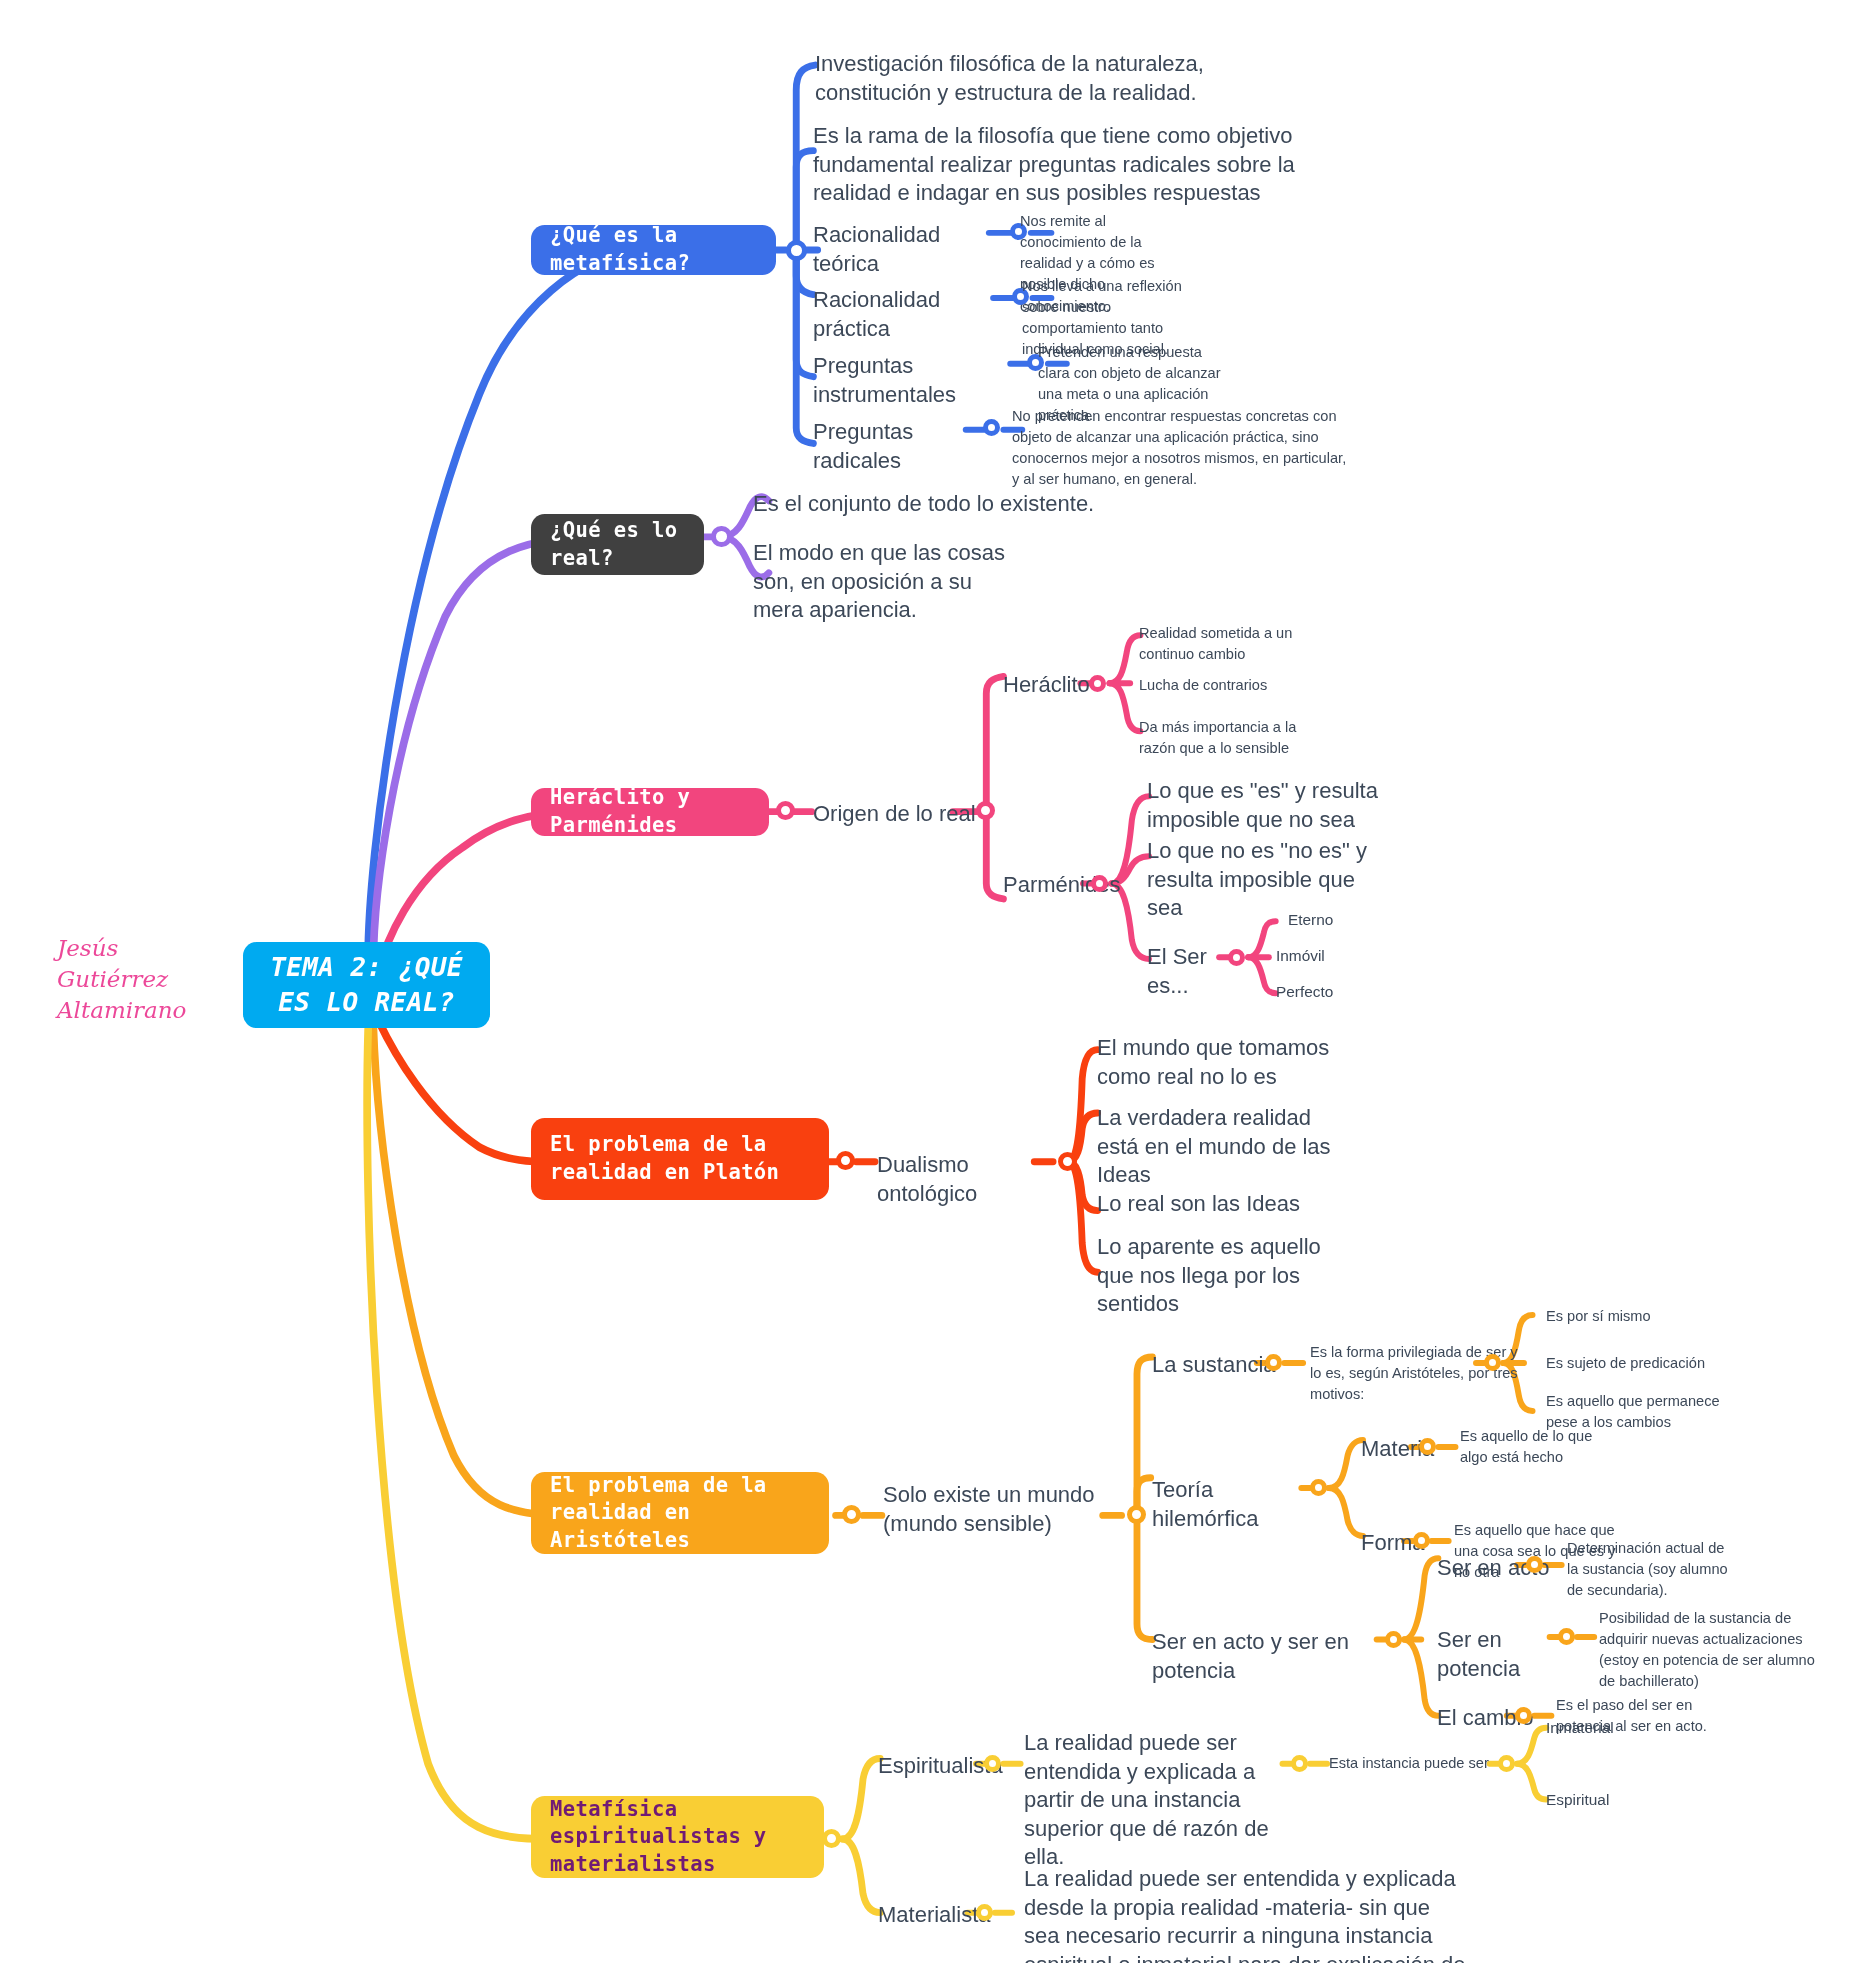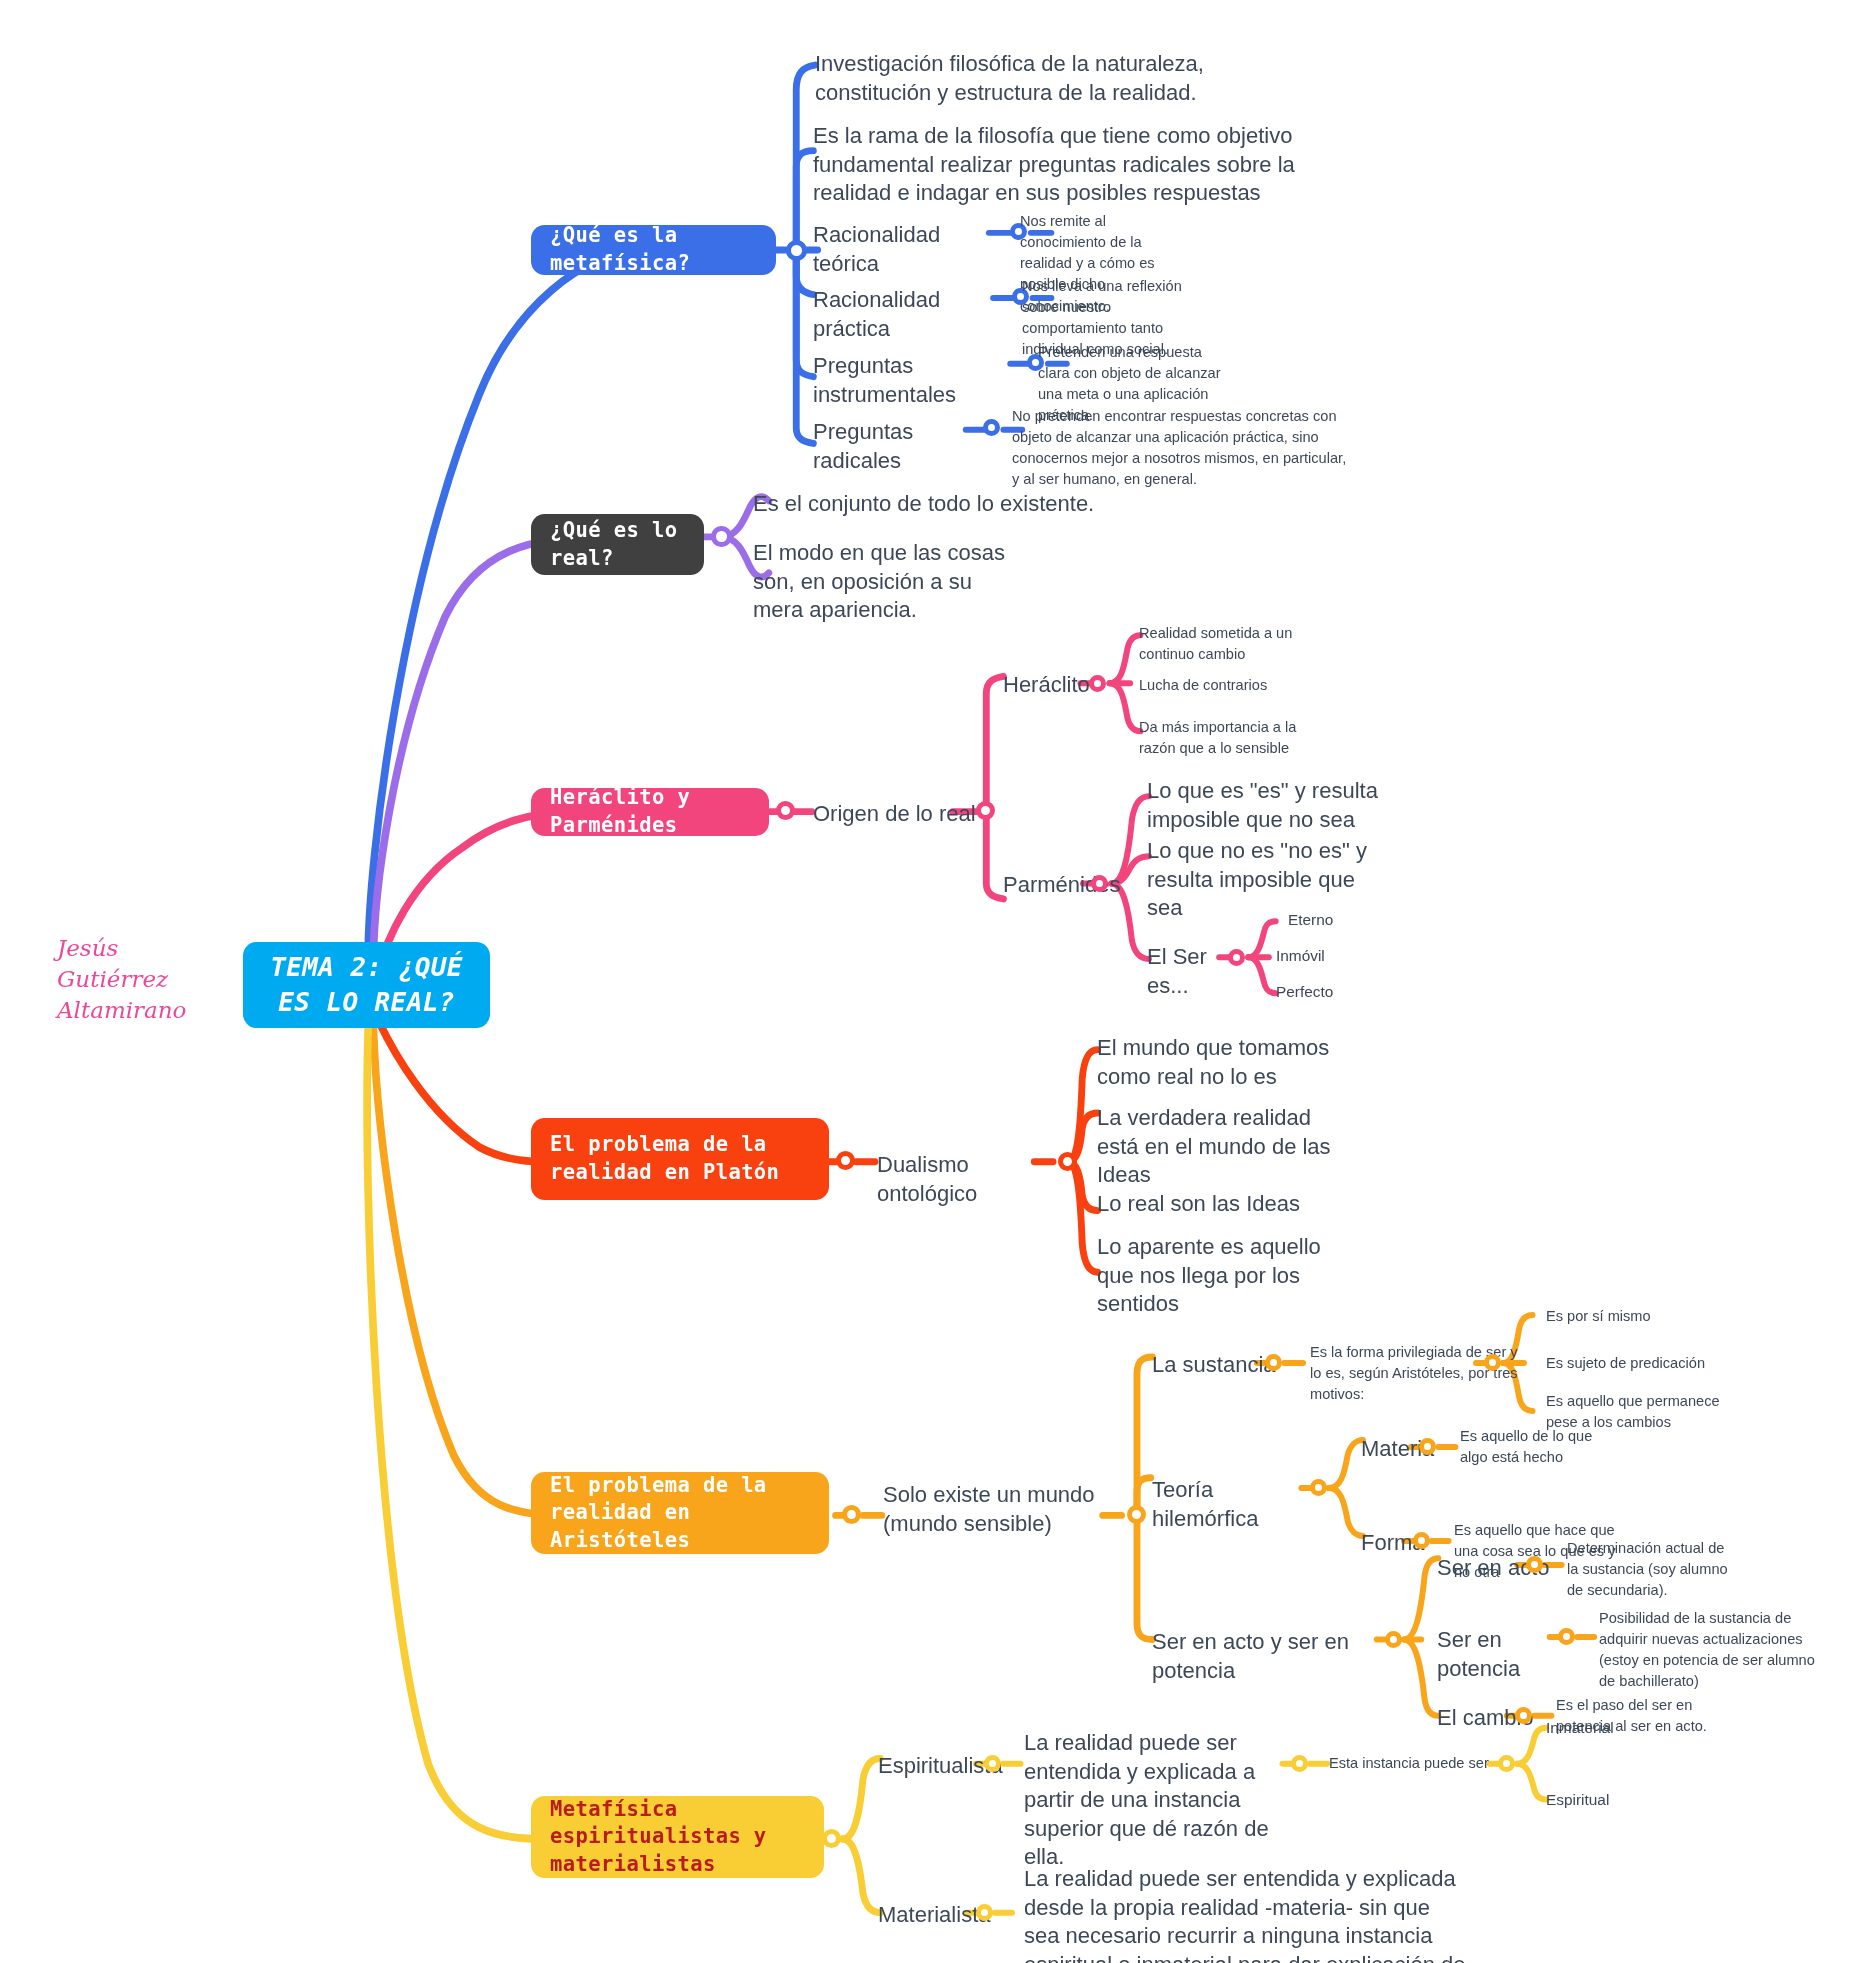--- a/index.html
+++ b/index.html
@@ -292,21 +292,21 @@
   <div class="node txt lvl3" style="left:1437px; top:1554px; width:137px;">Ser en acto</div>
   <div class="dot" style="left:1526px; top:1556px; width:17px; height:17px; border:5.1px solid #F9A51B;"></div>
   <div class="node txt tiny" style="left:1567px; top:1538px; width:163px;">Determinación actual de la sustancia (soy alumno de secundaria).</div>
   <div class="node txt lvl3" style="left:1437px; top:1626px; width:154px;">Ser en potencia</div>
   <div class="dot" style="left:1558px; top:1628px; width:17px; height:17px; border:5.1px solid #F9A51B;"></div>
   <div class="node txt tiny" style="left:1599px; top:1608px; width:231px;">Posibilidad de la sustancia de adquirir nuevas actualizaciones (estoy en potencia de ser alumno de bachillerato)</div>
   <div class="node txt lvl3" style="left:1437px; top:1704px; width:128px;">El cambio</div>
   <div class="dot" style="left:1515px; top:1707px; width:17px; height:17px; border:5.1px solid #F9A51B;"></div>
   <div class="node txt tiny" style="left:1556px; top:1695px; width:171px;">Es el paso del ser en potencia al ser en acto.</div>
 
-  <div class="node pill branch" style="left:531px; top:1796px; width:293px; height:82px; background:#F9CE34; color:#b91c1c;">
+  <div class="node pill branch" style="left:531px; top:1796px; width:293px; height:82px; background:#F9CE34; color:#701a75;">
     <span>Metafísica espiritualistas y materialistas</span>
   </div>
   <div class="dot" style="left:822px; top:1829px; width:19px; height:19px; border:5.1px solid #F9CE34;"></div>
 
   <div class="node txt lvl3" style="left:878px; top:1752px; width:146px;">Espiritualista</div>
   <div class="dot" style="left:984px; top:1755px; width:17px; height:17px; border:5.1px solid #F9CE34;"></div>
   <div class="node txt lvl2" style="left:1024px; top:1729px; width:257px;">La realidad puede ser entendida y explicada a partir de una instancia superior que dé razón de ella.</div>
   <div class="dot" style="left:1291px; top:1755px; width:17px; height:17px; border:5.1px solid #F9CE34;"></div>
   <div class="node txt tiny" style="left:1329px; top:1753px; width:171px;">Esta instancia puede ser</div>
   <div class="dot" style="left:1498px; top:1755px; width:17px; height:17px; border:5.1px solid #F9CE34;"></div>

